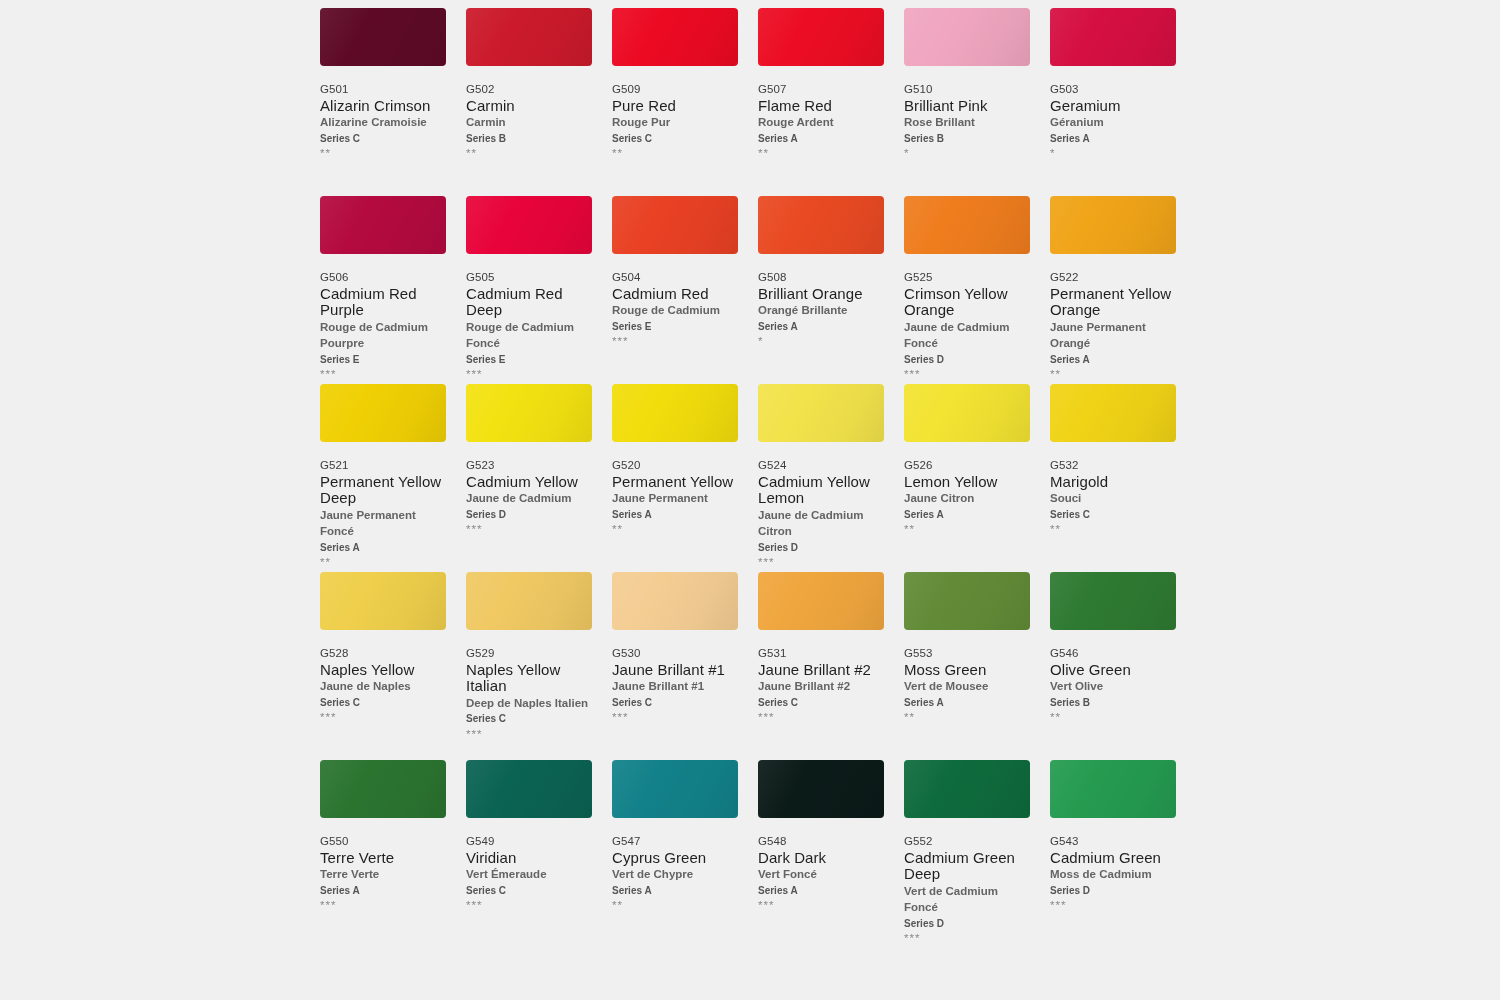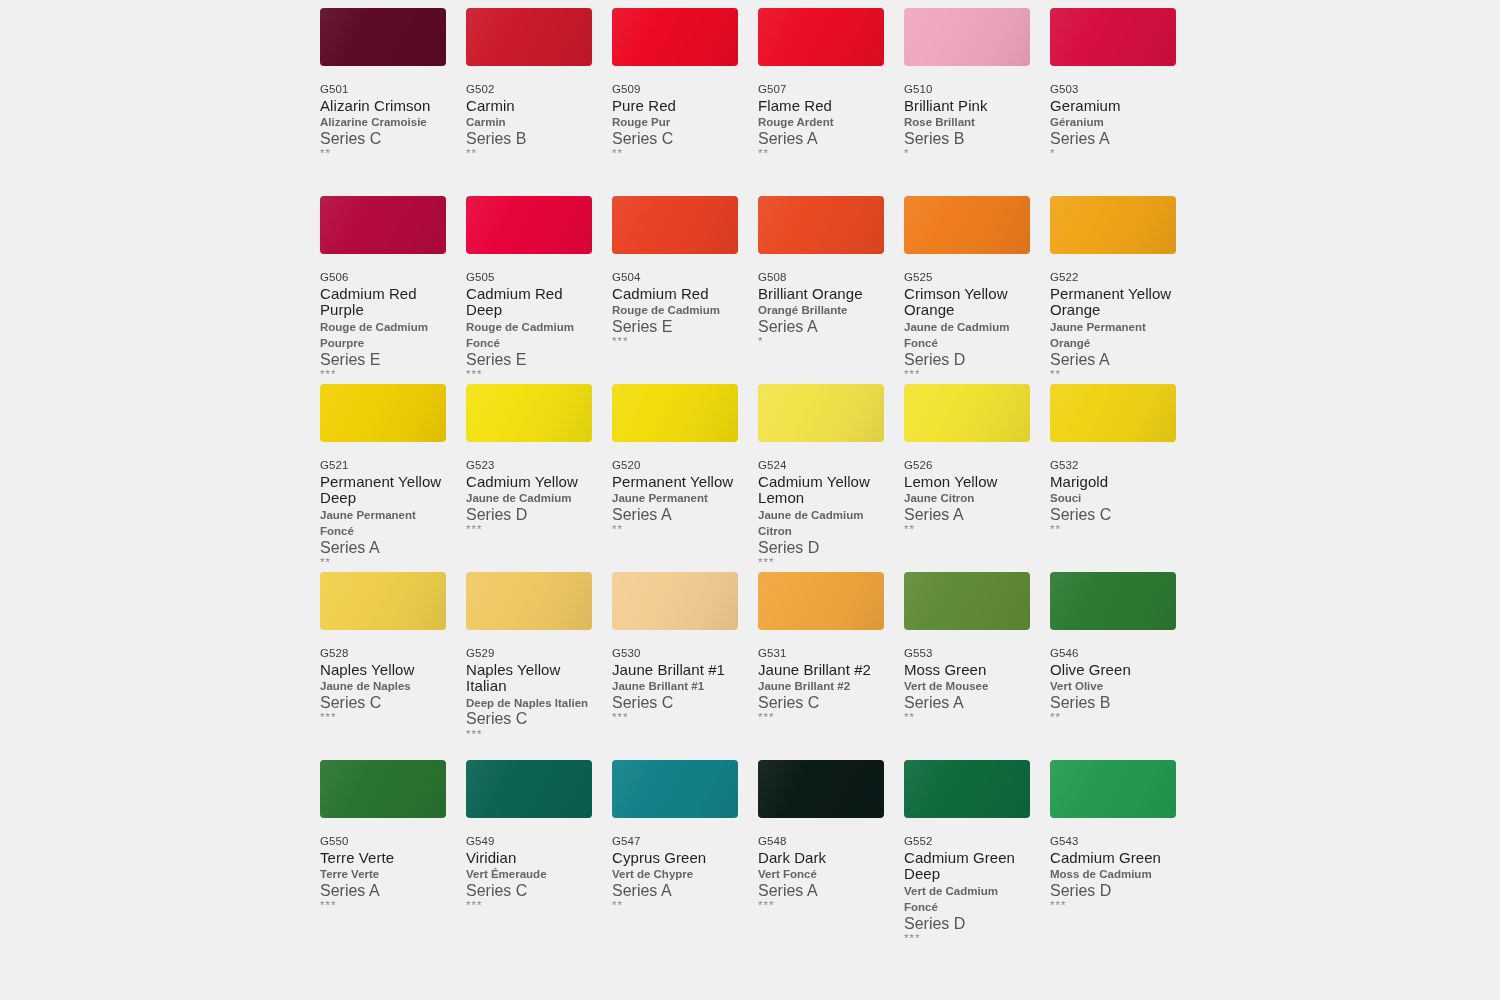--- a/index.html
+++ b/index.html
@@ -66,24 +66,24 @@
     font-weight: 400;
     letter-spacing: 0.005em;
   }
   .s-fr {
     font-size: 11.5px;
     line-height: 16.5px;
     color: #646464;
     font-weight: 700;
   }
   .s-series {
-    font-size: 16px;
+    font-size: 10px;
     line-height: 16.5px;
     color: #555555;
-    font-weight: 400;
+    font-weight: 700;
   }
   .s-stars {
     font-size: 11.5px;
     line-height: 13px;
     color: #8a8a8a;
     letter-spacing: 0.09em;
     height: 13px;
   }
 </style>
 </head>

